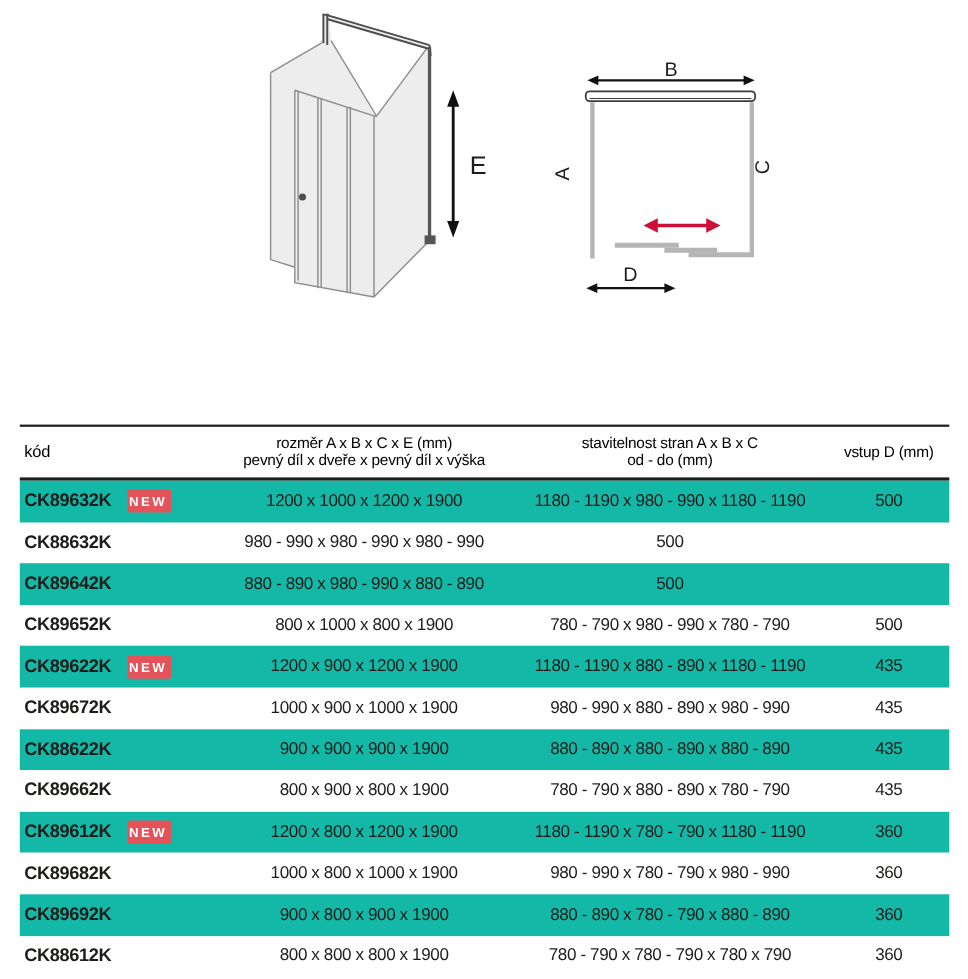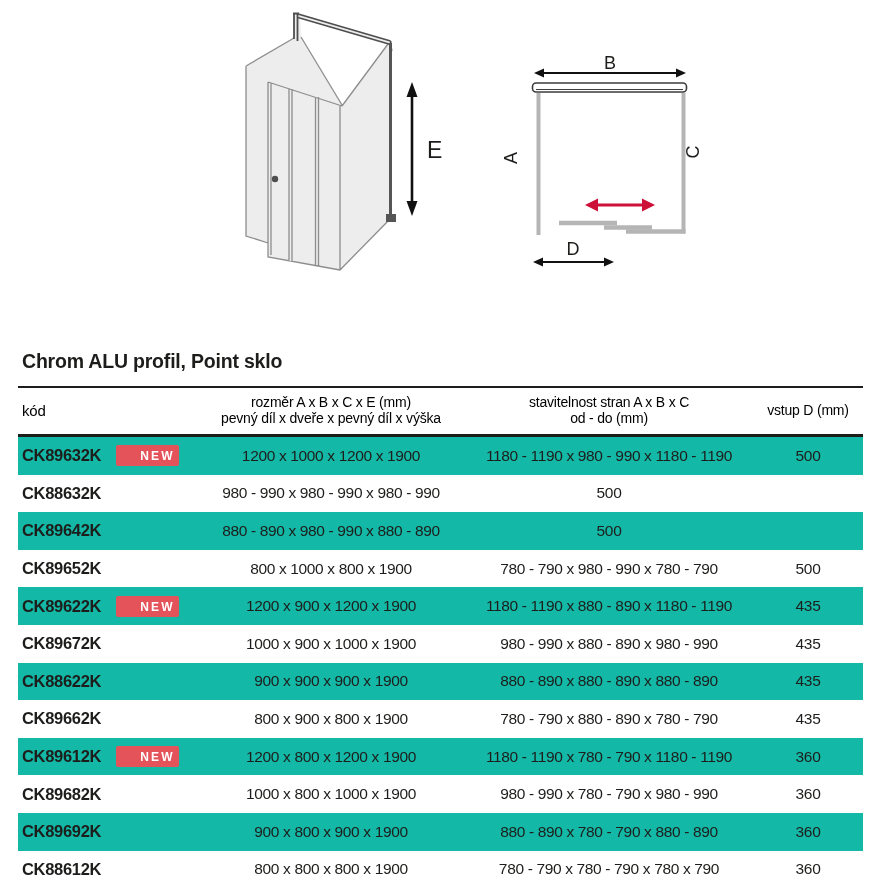--- a/index.html
+++ b/index.html
@@ -35,21 +35,21 @@
     display:grid;grid-template-columns:179px 268px 288px 110px;
     height:37.6px;align-items:center;
   }
   .tr.odd{background:#14b8a6;}
   .td{text-align:center;font-size:15.5px;letter-spacing:-0.35px;white-space:nowrap;color:#1d1d1b;}
   .td-code{display:flex;align-items:center;gap:15px;padding-left:4px;text-align:left;}
   .code{font-weight:700;font-size:16.5px;letter-spacing:-0.3px;}
   .badge{
     display:inline-block;background:#e4525a;color:#fff;font-weight:700;
     font-size:12px;letter-spacing:2.2px;line-height:1;
-    padding:5px 4px 4px 24px;border-radius:2px;
+    padding:5px 4px 4px 1px;border-radius:2px;
   }
 </style>
 </head>
 <body>
 
 <div class="sheet">
 
   <svg class="iso-diagram" viewBox="0 0 220 272">
 
     <polygon points="16,63 64,35 64,10 69,10 161,39 161,215 110,267 38,254 38,240 16,233" fill="#ededed"></polygon>
@@ -108,21 +108,20 @@
     <text class="dia-label" transform="translate(199,112) rotate(-90)" font-size="18" text-anchor="middle">C</text>
 
     <text class="dia-label" x="73" y="215" font-size="18" text-anchor="middle">D</text>
     <g fill="#111111">
       <line x1="41" y1="222" x2="107" y2="222" stroke="#111111" stroke-width="2"></line>
       <polygon points="33,222 43,217.6 43,226.4"></polygon>
       <polygon points="114,222 104,217.6 104,226.4"></polygon>
     </g>
   </svg>
 
-  <h1 class="section-title">Chrom ALU profil, Point sklo</h1>
 
   <div class="spec-table">
     <div class="thead">
       <div class="th th-code">kód</div>
       <div class="th th-size">
         <div>rozměr A x B x C x E (mm)</div>
         <div>pevný díl x dveře x pevný díl x výška</div>
       </div>
       <div class="th th-adjust">
         <div>stavitelnost stran A x B x C</div>

